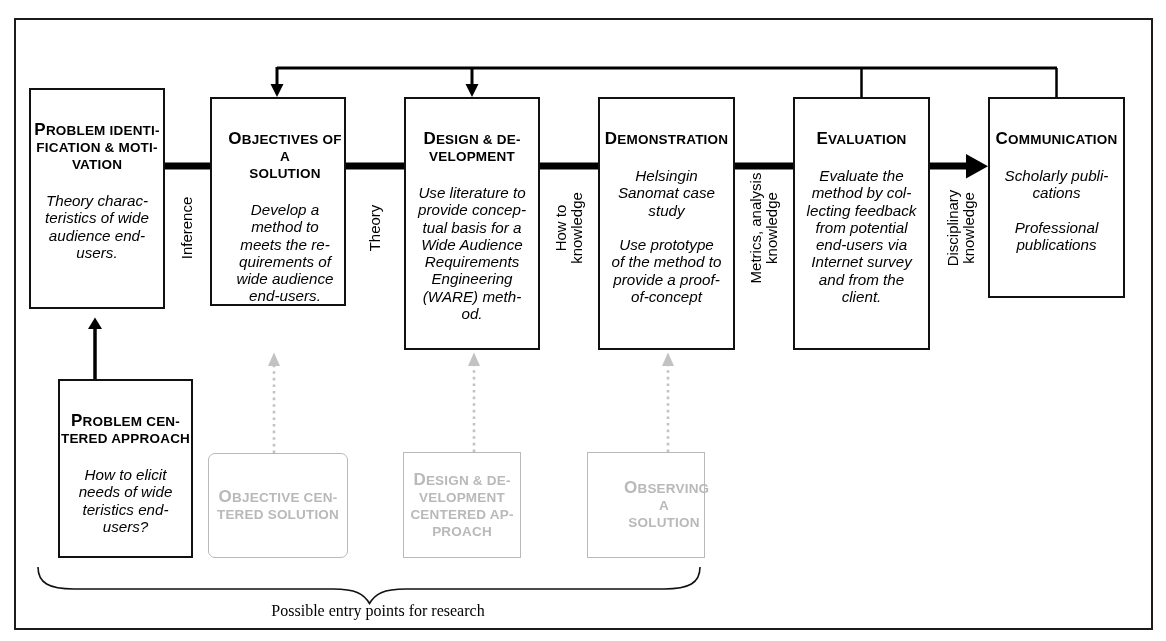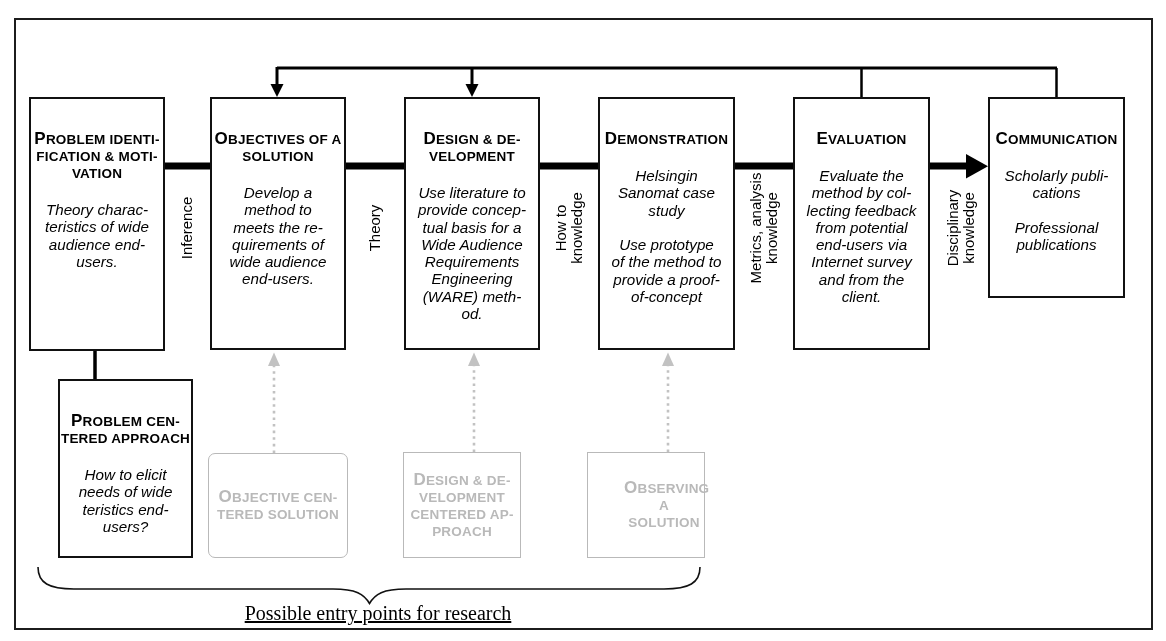--- a/index.html
+++ b/index.html
@@ -19,21 +19,21 @@
   .gbox{position:absolute;background:#fff;border:1.5px solid #b9b9b9;box-sizing:border-box;
         display:flex;align-items:center;justify-content:center;z-index:2;}
   .gbox .hd{font-weight:bold;font-size:13.5px;line-height:17px;text-align:center;color:#b9b9b9;
             white-space:pre-line;letter-spacing:.2px;width:100%;}
   .gbox .hd::first-letter{font-size:17px;}
 
   .vlabel{position:absolute;width:140px;height:40px;display:flex;align-items:center;justify-content:center;
           transform:rotate(-90deg);font-size:15px;line-height:16.5px;text-align:center;white-space:pre-line;z-index:1;}
 
   .caption{position:absolute;left:178px;top:602px;width:400px;text-align:center;
-           font-family:"Liberation Serif","DejaVu Serif",serif;font-size:20px;text-decoration:underline;}
+           font-family:"Liberation Serif","DejaVu Serif",serif;font-size:16px;}
 </style>
 </head>
 <body>
 
 <div class="canvas">
   <div class="frame"></div>
 
   <svg class="layer" viewBox="0 0 1166 641">
 
     <g stroke="#000" fill="#000">
@@ -67,30 +67,30 @@
       <polygon points="468,366 480,366 474,352.5" stroke="none"></polygon>
       <line x1="668" y1="452" x2="668" y2="366" stroke-width="2.6" stroke-dasharray="2.6 4"></line>
       <polygon points="662,366 674,366 668,352.5" stroke="none"></polygon>
     </g>
 
     <g stroke="#111" fill="none">
       <path stroke-width="1.6" d="M38,567 C38,583 49,589 74,589 L333,589 C356,589 364,594 369.5,603.5 C375,594 383,589 406,589 L664,589 C689,589 700,583 700,567"></path>
     </g>
   </svg>
 
-  <div class="pbox" style="left:29px;top:97px;width:136px;height:254px;">
+  <div class="pbox" style="left:29px;top:88px;width:136px;height:221px;">
     <div class="hd">PROBLEM IDENTI-
 FICATION &amp; MOTI-
 VATION</div>
     <div class="bd">Theory charac-
 teristics of wide
 audience end-
 users.</div>
   </div>
-  <div class="pbox" style="left:210px;top:97px;width:136px;height:253px;">
+  <div class="pbox" style="left:210px;top:97px;width:136px;height:209px;padding-left:14px;">
     <div class="hd">OBJECTIVES OF A
 SOLUTION</div>
     <div class="bd">Develop a
 method to
 meets the re-
 quirements of
 wide audience
 end-users.</div>
   </div>
   <div class="pbox" style="left:404px;top:97px;width:136px;height:253px;">

